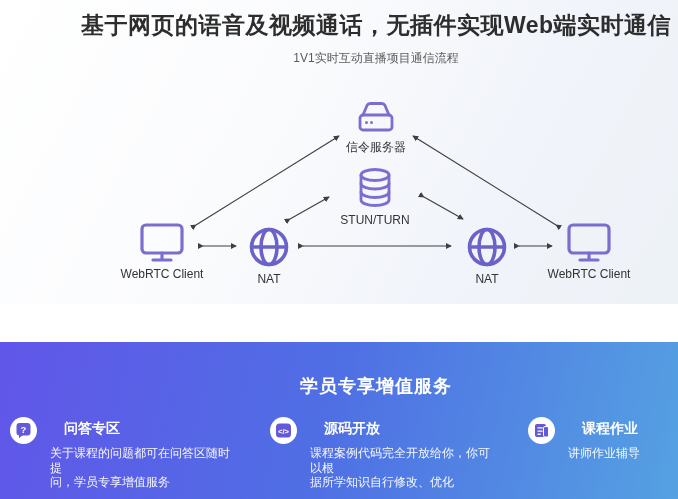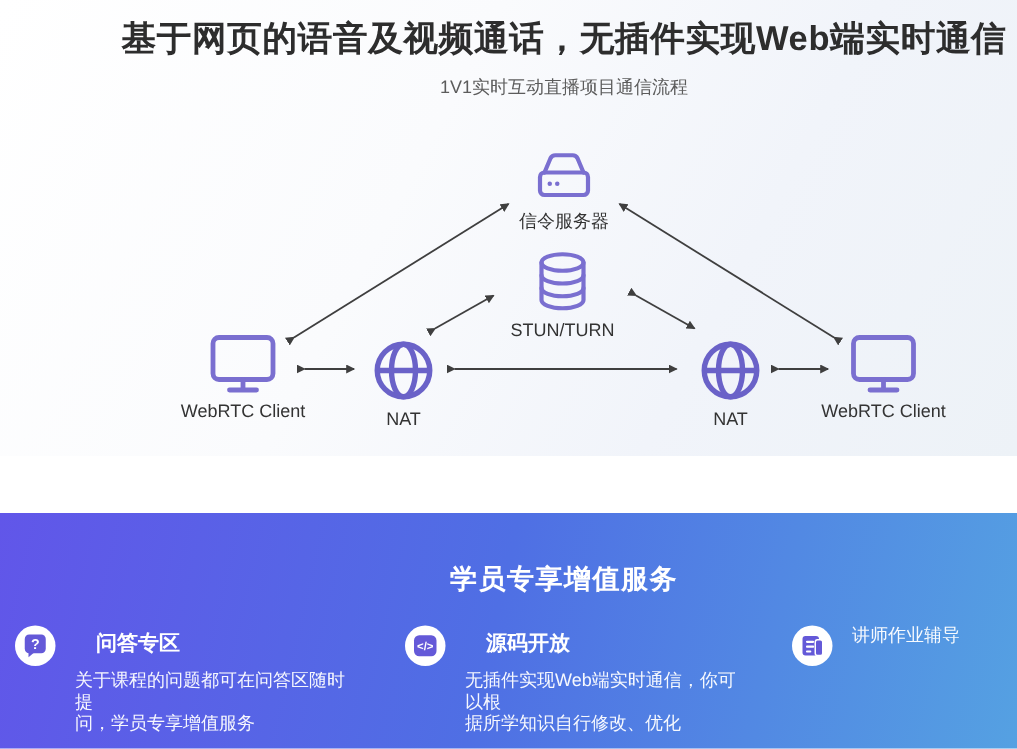--- a/index.html
+++ b/index.html
@@ -195,35 +195,36 @@
 
     <div class="svc-item" id="svc-1">
       <div class="svc-icon-circle">
         <svg width="17" height="17" viewBox="0 0 17 17">
           <rect x="1" y="1.5" width="15" height="14" rx="3.5" fill="#6459d8"></rect>
           <text x="8.5" y="11.6" font-size="7.6" font-weight="bold" fill="#ffffff" text-anchor="middle" font-family="Liberation Sans, DejaVu Sans, sans-serif">&lt;/&gt;</text>
         </svg>
       </div>
       <div class="svc-body">
         <div class="svc-title">源码开放</div>
-        <div class="svc-desc">无插件实现Web端实时通信，你可
+        <div class="svc-desc">课程案例代码完全开放给你，你可
 以根
 据所学知识自行修改、优化</div>
       </div>
     </div>
 
     <div class="svc-item" id="svc-2">
       <div class="svc-icon-circle">
         <svg width="17" height="17" viewBox="0 0 17 17">
           <rect x="2" y="2" width="11" height="13" rx="2" fill="#6459d8"></rect>
           <rect x="10.5" y="4.5" width="5" height="10.5" rx="1.5" fill="#6459d8" stroke="#ffffff" stroke-width="1"></rect>
           <rect x="4.3" y="5.2" width="5.5" height="1.4" rx="0.7" fill="#ffffff"></rect>
           <rect x="4.3" y="8.4" width="5.5" height="1.4" rx="0.7" fill="#ffffff"></rect>
           <rect x="4.3" y="11.6" width="3.6" height="1.4" rx="0.7" fill="#ffffff"></rect>
         </svg>
       </div>
       <div class="svc-body">
+        <div class="svc-title">课程作业</div>
         <div class="svc-desc">讲师作业辅导</div>
       </div>
     </div>
 
   </div>
 </div>
 
 </body></html>

